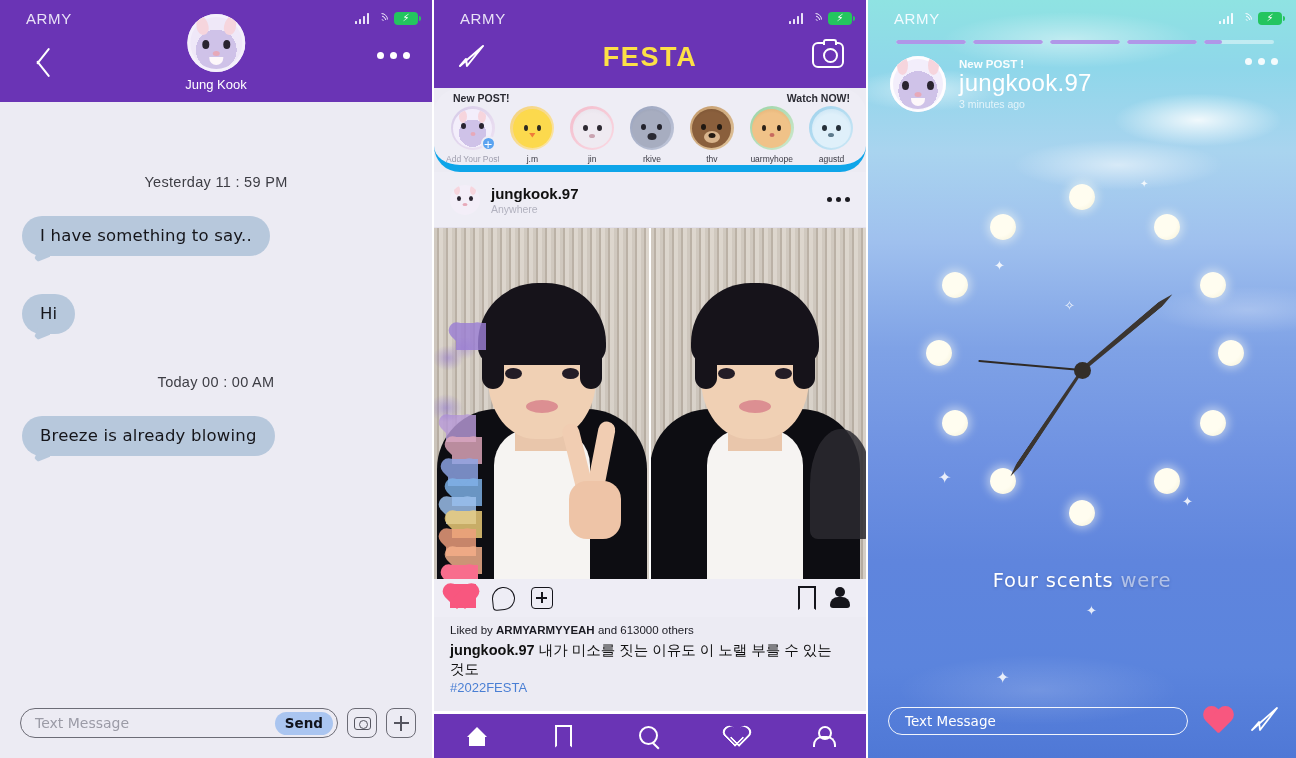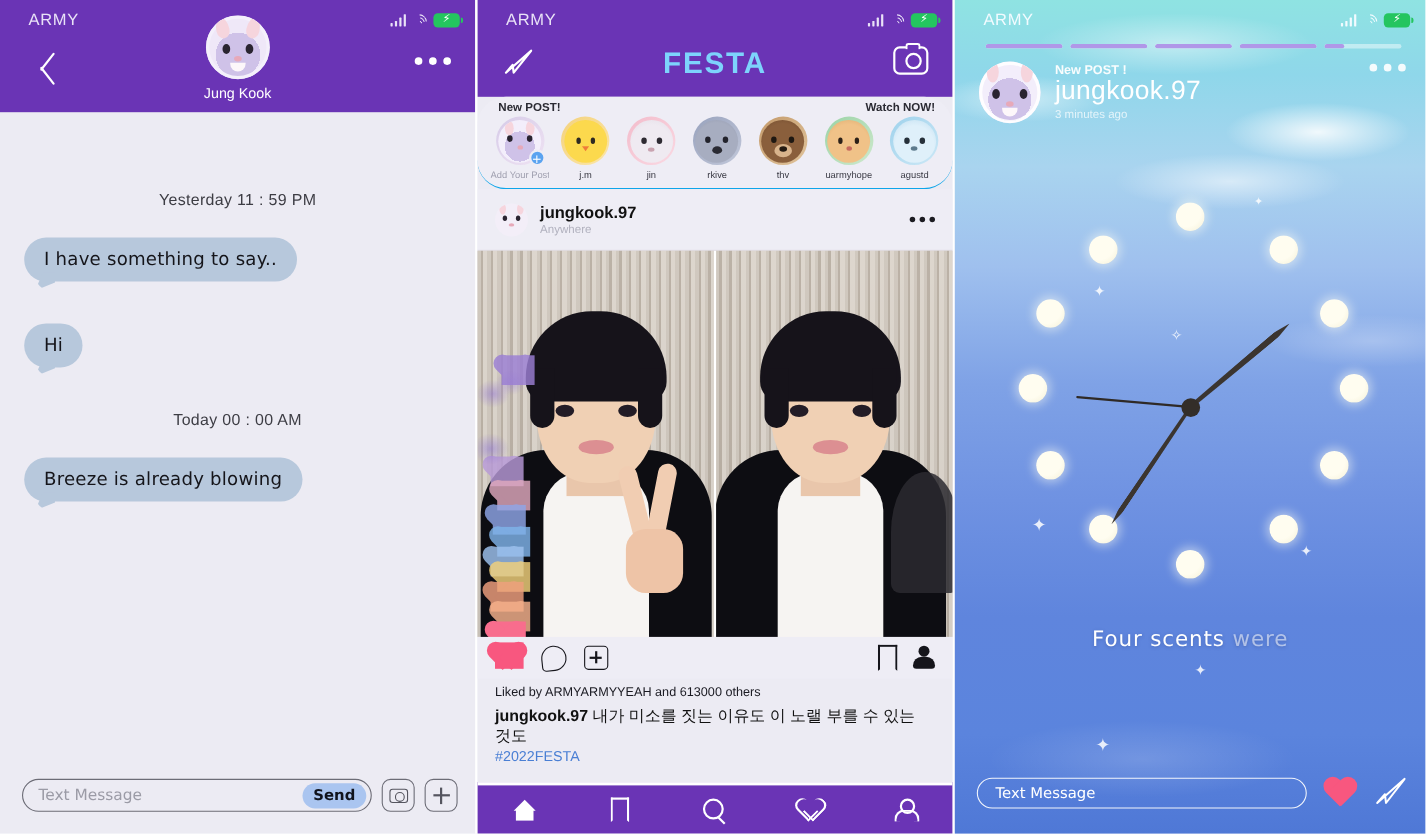--- a/index.html
+++ b/index.html
@@ -107,34 +107,34 @@
                    border:1.4px solid #55555f; border-radius:50%; }
   .plus-ic { position:relative; width:15px; height:15px; }
   .plus-ic:before,.plus-ic:after{content:"";position:absolute;background:#55555f;}
   .plus-ic:before{left:6.8px;top:0;width:1.6px;height:15px;}
   .plus-ic:after{top:6.8px;left:0;height:1.6px;width:15px;}
 
   
   .p2 { width:436px; background:#ecebf3; border-left:2px solid #fff; border-right:2px solid #fff;}
   .p2 .statusbar { color:#e9e2f7; }
   .p2-header { position:absolute; top:0; left:0; right:0; height:88px; background:#6a34b5; }
-  .p2-title { position:absolute; left:0; right:0; top:42px; text-align:center; color:#7dd3fc;
+  .p2-title { position:absolute; left:0; right:0; top:42px; text-align:center; color:#fde047;
               font-size:27px; font-weight:bold; letter-spacing:1.6px;
               font-family:"Liberation Sans", sans-serif; }
   .send-ic { position:absolute; left:24px; top:44px; width:26px; height:24px; }
   .send-ic svg { width:26px; height:24px; }
   .cam2 { position:absolute; right:22px; top:42px; width:32px; height:26px;
           border:2px solid #fff; border-radius:6px; }
   .cam2:before{content:"";position:absolute;left:8.5px;top:4px;width:11px;height:11px;
                border:2px solid #fff;border-radius:50%;}
   .cam2:after{content:"";position:absolute;left:9px;top:-5px;width:10px;height:4px;
               background:#6a34b5;border:2px solid #fff;border-bottom:none;border-radius:3px 3px 0 0;}
 
   .stories { position:absolute; top:88px; left:0; right:0; height:84px; background:#eeedf5;
-             border-bottom:1px solid #0ea5e9;border-radius:26px; }
+             border-bottom:7px solid #0ea5e9;border-radius:26px; }
   .stories-lbl { position:absolute; top:4px; font-size:10.5px; font-weight:bold; color:#2b2b33;
                  font-family:"Liberation Sans", sans-serif; }
   .stories-lbl.left{ left:19px; } .stories-lbl.right{ right:16px; }
   .story-row { display:flex; position:absolute; top:18px; left:12px; right:8px;
                justify-content:space-between; }
   .story { width:53px; text-align:center; }
   .story-ring { width:44px; height:44px; border-radius:50%; margin:0 auto; position:relative;
                 padding:2.5px; }
   .story-face { width:100%; height:100%; border-radius:50%; position:relative; overflow:hidden; }
   .sname { font-size:8.5px; color:#3a3a44; margin-top:4px; font-family:"Liberation Sans", sans-serif;
@@ -208,21 +208,21 @@
   .bm-ic { width:18px; height:24px; border:2px solid #15151b; border-bottom:none;
            clip-path:polygon(0 0,100% 0,100% 100%,50% 72%,0 100%); }
   .person-ic { width:20px; height:22px; position:relative; }
   .person-ic:before{content:"";position:absolute;left:5px;top:0;width:10px;height:10px;
                     border-radius:50%;background:#15151b;}
   .person-ic:after{content:"";position:absolute;left:0;bottom:1px;width:20px;height:11px;
                     border-radius:8px 8px 3px 3px;background:#15151b;}
 
   .likes { position:absolute; top:624px; left:16px; font-size:11.5px; color:#1a1a22;
            font-family:"Liberation Sans", sans-serif; }
-  .likes b { font-weight:normal; }
+  .likes b { font-weight:bold; }
   .caption { position:absolute; top:641px; left:16px; right:16px; font-size:14.5px; color:#111;
              font-family:"Liberation Sans", sans-serif; }
   .caption .u { font-weight:bold; }
   .hashtag { position:absolute; top:680px; left:16px; font-size:13px; color:#4a7fd4;
              font-family:"Liberation Sans", sans-serif; }
 
   .tabbar { position:absolute; bottom:0; left:0; right:0; height:47px; background:#6a34b5;
             display:flex; align-items:center; justify-content:space-around;
             border-top:3px solid #fff;}
   .tb { width:30px; height:30px; display:flex; align-items:center; justify-content:center; }

